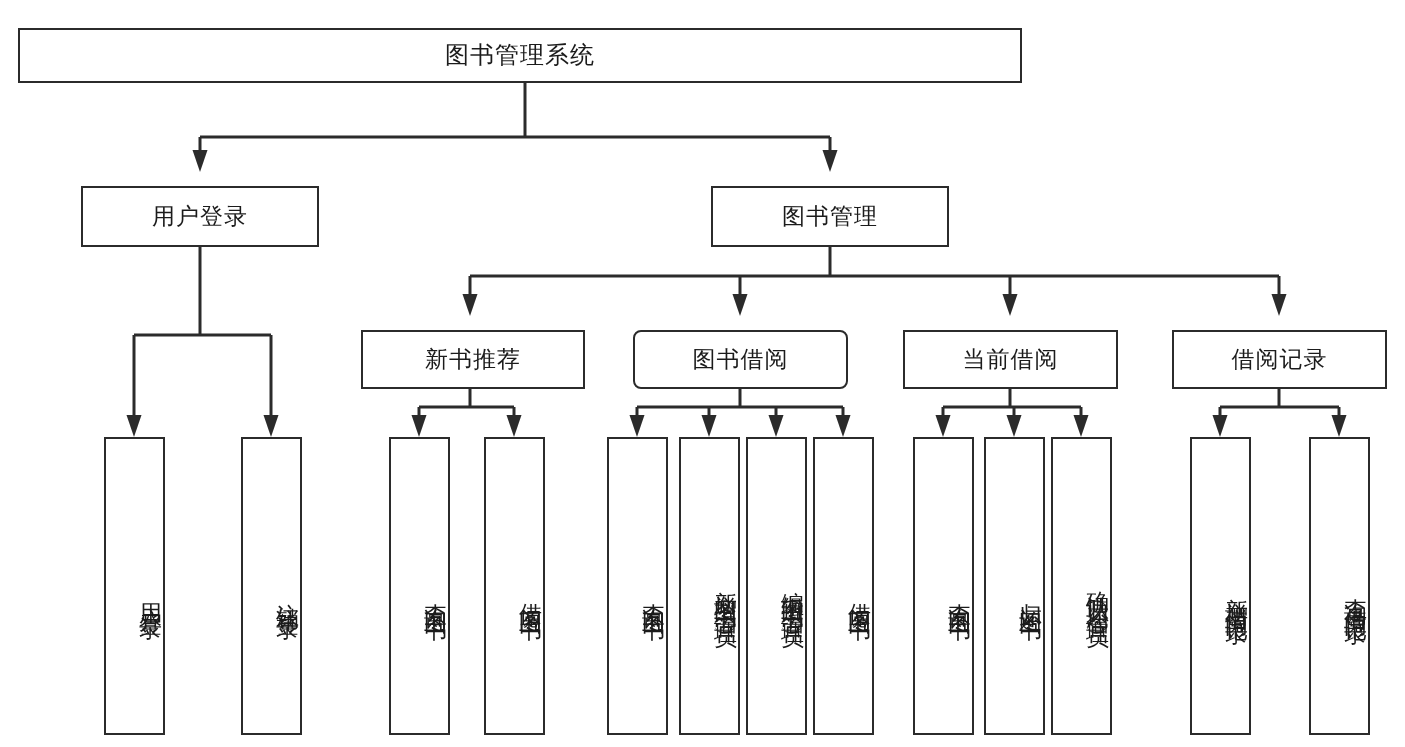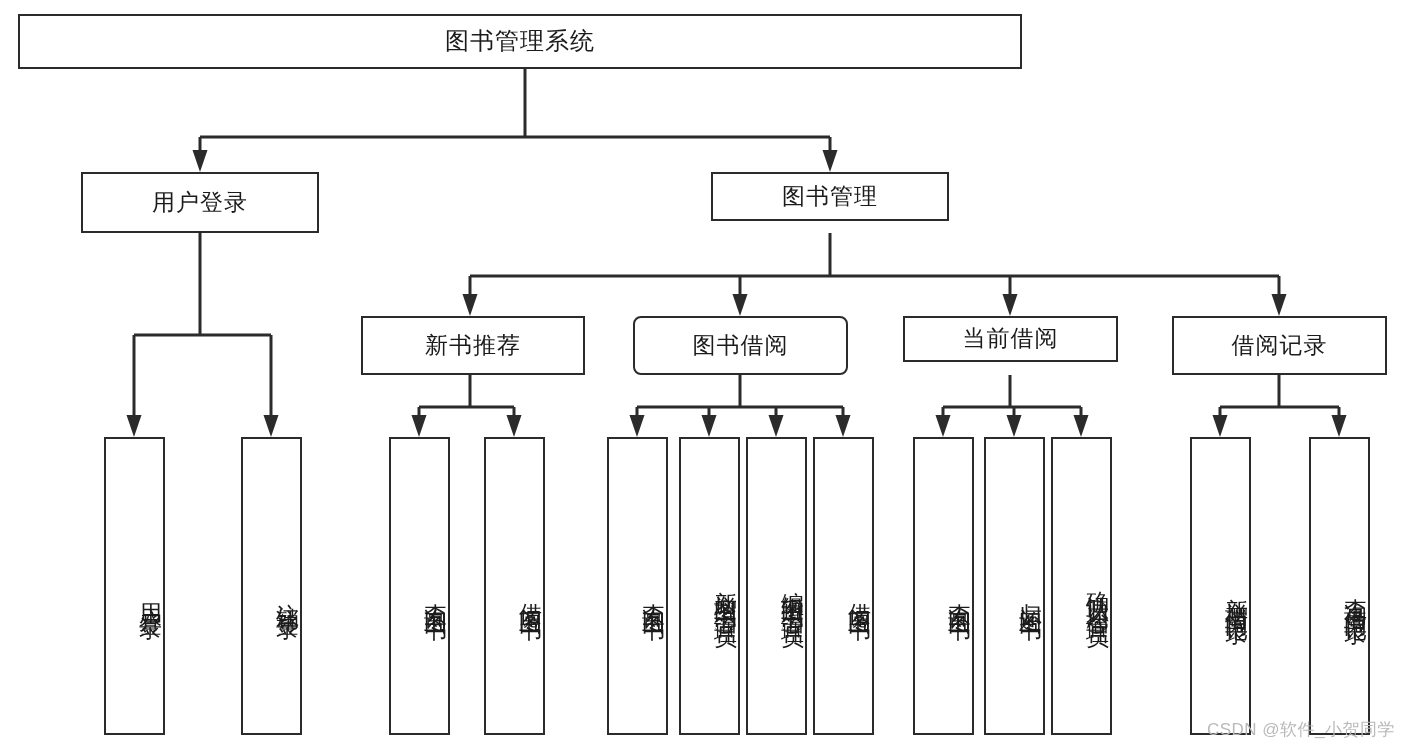--- a/index.html
+++ b/index.html
@@ -32,20 +32,21 @@
     border: 2px solid #2b2b2b;
     display: flex;
     align-items: center;
     justify-content: center;
     color: #1b1b1b;
   }
   .node.horiz {
     font-size: 23px;
     letter-spacing: 1px;
     line-height: 1.1;
+    margin-top: 14px;
   }
   .node.vert {
     writing-mode: vertical-rl;
     text-orientation: upright;
     font-size: 23px;
     letter-spacing: 5px;
     line-height: 1.05;
     padding-top: 18px;
     align-items: flex-start;
     justify-content: center;
@@ -122,30 +123,30 @@
       <line x1="1339" y1="407" x2="1339" y2="421" stroke="#2b2b2b" stroke-width="3"></line>
       <path d="M 1331.5 415 L 1346.5 415 L 1339 437 Z" fill="#2b2b2b"></path>
     </svg>
   <div id="nodes">
       <div class="node horiz root" style="left: 18px; top: 14px; width: 1004px; height: 55px;">
         <span>图书管理系统</span>
       </div>
       <div class="node horiz" style="left: 81px; top: 172px; width: 238px; height: 61px;">
         <span>用户登录</span>
       </div>
-      <div class="node horiz" style="left: 711px; top: 172px; width: 238px; height: 49px;">
+      <div class="node horiz" style="left: 711px; top: 172px; width: 238px; height: 61px;">
         <span>图书管理</span>
       </div>
       <div class="node horiz" style="left: 361px; top: 316px; width: 224px; height: 59px;">
         <span>新书推荐</span>
       </div>
       <div class="node horiz" style="left: 633px; top: 316px; width: 215px; height: 59px; border-radius: 8px;">
         <span>图书借阅</span>
       </div>
-      <div class="node horiz" style="left: 903px; top: 316px; width: 215px; height: 46px;">
+      <div class="node horiz" style="left: 903px; top: 316px; width: 215px; height: 59px;">
         <span>当前借阅</span>
       </div>
       <div class="node horiz" style="left: 1172px; top: 316px; width: 215px; height: 59px; font-family: Liberation Serif, serif;">
         <span>借阅记录</span>
       </div>
       <div class="node vert" style="left: 104px; top: 437px; width: 61px; height: 298px;">
         <span>用户登录</span>
       </div>
       <div class="node vert" style="left: 241px; top: 437px; width: 61px; height: 298px;">
         <span>注销登录</span>
@@ -177,14 +178,13 @@
       <div class="node vert" style="left: 1051px; top: 437px; width: 61px; height: 298px;">
         <span>确认归还（管理员）</span>
       </div>
       <div class="node vert" style="left: 1190px; top: 437px; width: 61px; height: 298px;">
         <span>新增借阅记录</span>
       </div>
       <div class="node vert" style="left: 1309px; top: 437px; width: 61px; height: 298px;">
         <span>查询借阅记录</span>
       </div>
     </div>
-  <div class="watermark">CSDN @软件_小贺同学</div>
 </div>
 
 </body></html>

